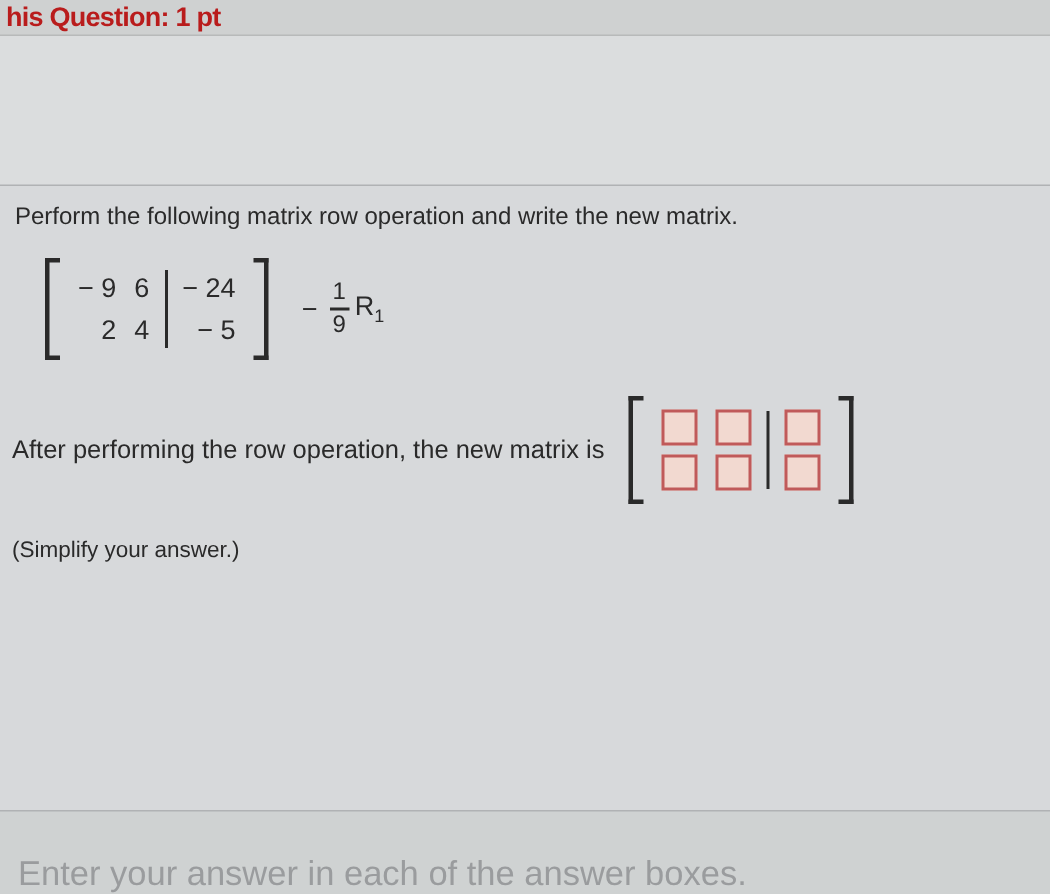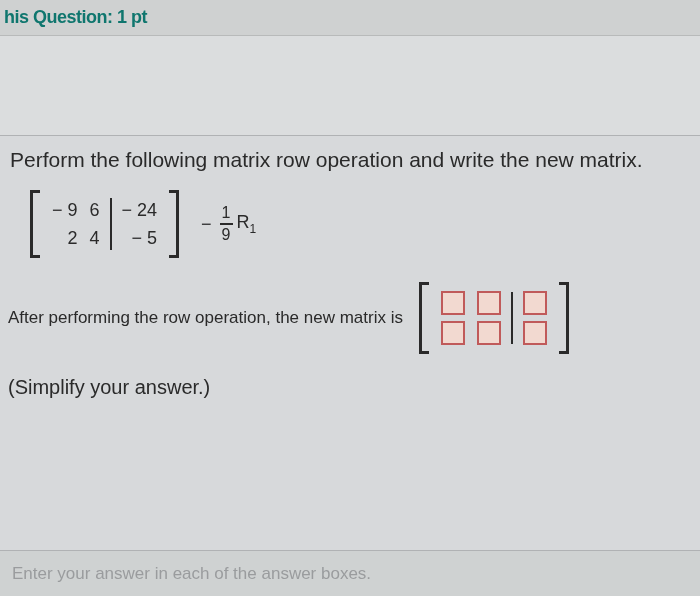--- a/index.html
+++ b/index.html
@@ -7,34 +7,34 @@
   body {
     width: 700px;
     height: 596px;
     font-family: Arial, Helvetica, sans-serif;
     background: #d7d9db;
     color: #2a2a2a;
     overflow: hidden;
     position: relative;
   }
   .topbar {
-    height: 36px;
+    height: 24px;
     background: #cfd1d1;
     border-bottom: 1px solid #b8baba;
     display: flex;
     align-items: center;
     padding-left: 4px;
     font-weight: 700;
-    color: #0f766e;
+    color: #b91c1c;
     letter-spacing: -0.5px;
   }
   .topbar .cut { font-size: 18px; }
   .spacer { height: 100px; border-bottom: 1px solid #b0b2b4; background: #dbddde; }
   .content { padding: 12px 14px 0 8px; }
-  .prompt { font-size: 21px; margin: 0 0 18px 2px; }
+  .prompt { font-size: 16px; margin: 0 0 18px 2px; }
   .mathrow { display: flex; align-items: center; gap: 18px; margin: 8px 0 24px 18px; }
 
   
   .matrix { display: flex; align-items: stretch; }
   .brkL, .brkR { position: relative; width: 14px; }
   .brkL::before, .brkR::before {
     content: ""; position: absolute; top: 0; bottom: 0; width: 3px; background: #2a2a2a;
   }
   .brkL::before { left: 4px; }
   .brkR::before { right: 4px; }
@@ -66,32 +66,32 @@
   .ansbox {
     display: inline-block;
     width: 24px; height: 24px;
     border: 2px solid #c05a5a;
     background: #f2d9d0;
     margin: 3px 2px;
     cursor: text;
   }
   .ansmatrix .aug { margin: 4px 4px; }
 
-  .simplify { font-size: 20px; margin-top: 22px; }
+  .simplify { font-size: 15px; margin-top: 22px; }
 
   .footer {
     position: absolute;
     left: 0; right: 0; bottom: 0;
-    height: 46px;
+    height: 56px;
     background: #cfd2d2;
     border-top: 1px solid #b0b2b4;
-    display: flex; align-items: center;
+    display: flex; align-items: flex-end;
     padding-left: 12px;
     color: #9a9c9e;
-    font-size: 17px;
+    font-size: 23px;
   }
 </style>
 </head>
 <body>
 
 <div class="topbar">
   <span class="cut">his Question: 1 pt</span>
 </div>
 <div class="spacer"></div>
 

